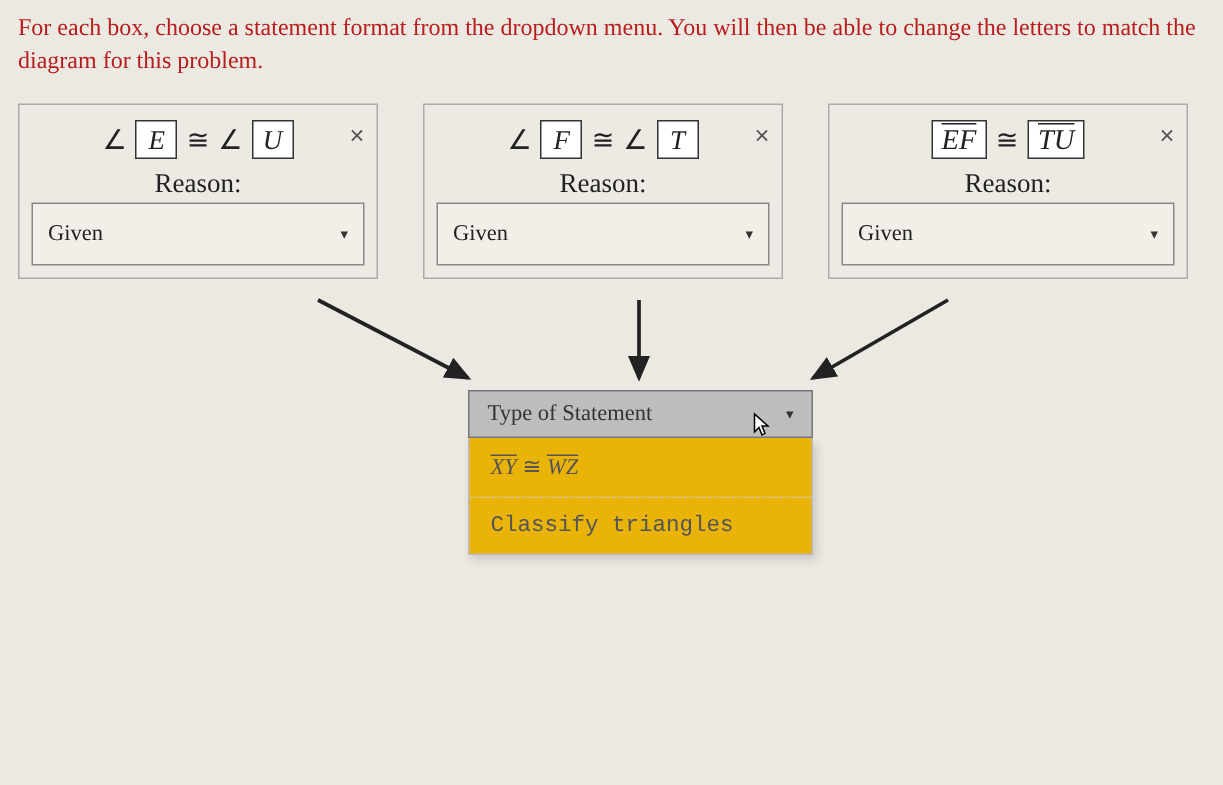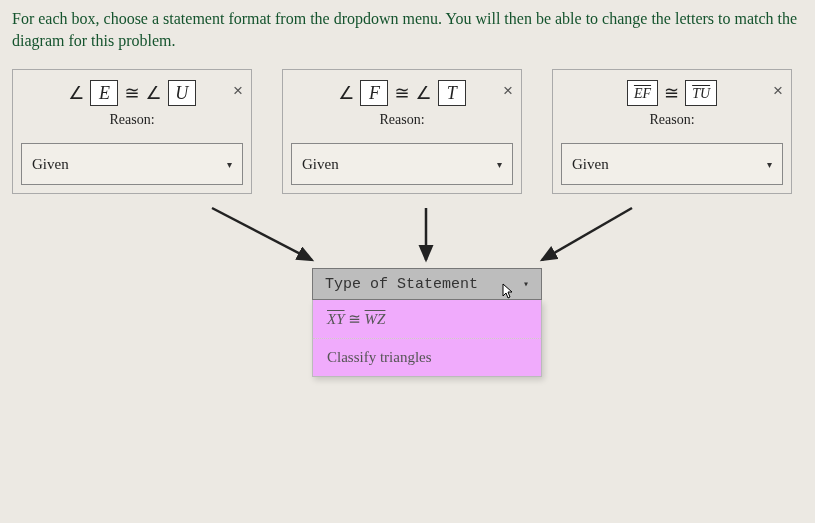--- a/index.html
+++ b/index.html
@@ -10,21 +10,21 @@
     font-family: Georgia, 'Times New Roman', serif;
     color: #222;
     padding: 8px 12px;
     position: relative;
     overflow: hidden;
   }
   .instructions {
     font-size: 16px;
     line-height: 1.35;
     margin-bottom: 18px;
-    color: #14532d;
+    color: #b91c1c;
   }
   .panels {
     display: flex;
     gap: 30px;
     justify-content: flex-start;
   }
   .panel {
     width: 240px;
     border: 1px solid #aaa;
     background: #edeae4;
@@ -61,39 +61,39 @@
   .seg-box {
     border: 1px solid #333;
     background: #fff;
     padding: 1px 6px 0 6px;
     height: 26px;
     display: inline-flex;
     align-items: center;
     justify-content: center;
     font-style: italic;
     font-family: 'Times New Roman', serif;
-    font-size: 14px;
+    font-size: 19px;
     position: relative;
   }
   .overline { text-decoration: overline; }
   .congr { font-style: normal; font-size: 18px; }
   .close-x {
     position: absolute;
     right: 8px;
     top: 11px;
     font-size: 17px;
     color: #555;
     cursor: pointer;
     font-style: normal;
     font-family: Arial, sans-serif;
   }
   .reason-label {
     text-align: center;
-    font-size: 14px;
-    margin: 2px 0 15px 0;
+    font-size: 18px;
+    margin: 2px 0 2px 0;
     font-family: Georgia, serif;
   }
   .reason-select {
     border: 1px solid #888;
     background: #f2efe9;
     height: 42px;
     display: flex;
     align-items: center;
     justify-content: space-between;
     padding: 0 10px;
@@ -121,47 +121,47 @@
   }
   .type-dropdown-btn {
     border: 1px solid #777;
     background: #bdbdbd;
     height: 32px;
     display: flex;
     align-items: center;
     justify-content: space-between;
     padding: 0 12px;
     font-size: 15px;
-    font-family: Liberation Mono, monospace;
+    font-family: Liberation Serif, serif;
     color: #333;
     cursor: pointer;
     position: relative;
   }
   .cursor-icon {
     position: absolute;
     right: 26px;
     top: 14px;
     font-size: 15px;
     pointer-events: none;
   }
   .dropdown-list {
     border: 1px solid #bbb;
     border-top: none;
-    background: #f0abfc;
+    background: #eab308;
     box-shadow: 2px 3px 6px rgba(0,0,0,.15);
   }
   .dropdown-item {
     padding: 10px 14px;
     font-size: 15px;
     font-family: 'Times New Roman', Georgia, serif;
     border-bottom: 1px dotted #d0cdc6;
     cursor: pointer;
     color: #555;
   }
-  .dropdown-item:last-child { border-bottom: none; font-family: Liberation Serif, serif; }
+  .dropdown-item:last-child { border-bottom: none; font-family: Liberation Mono, monospace; }
   .math-it { font-style: italic; }
   .tri { font-style: normal; }
 </style>
 </head>
 <body>
 
 <div class="instructions">For each box, choose a statement format from the dropdown menu. You will then be able to change the letters to match the diagram for this problem.</div>
 
 <div class="panels">
 

